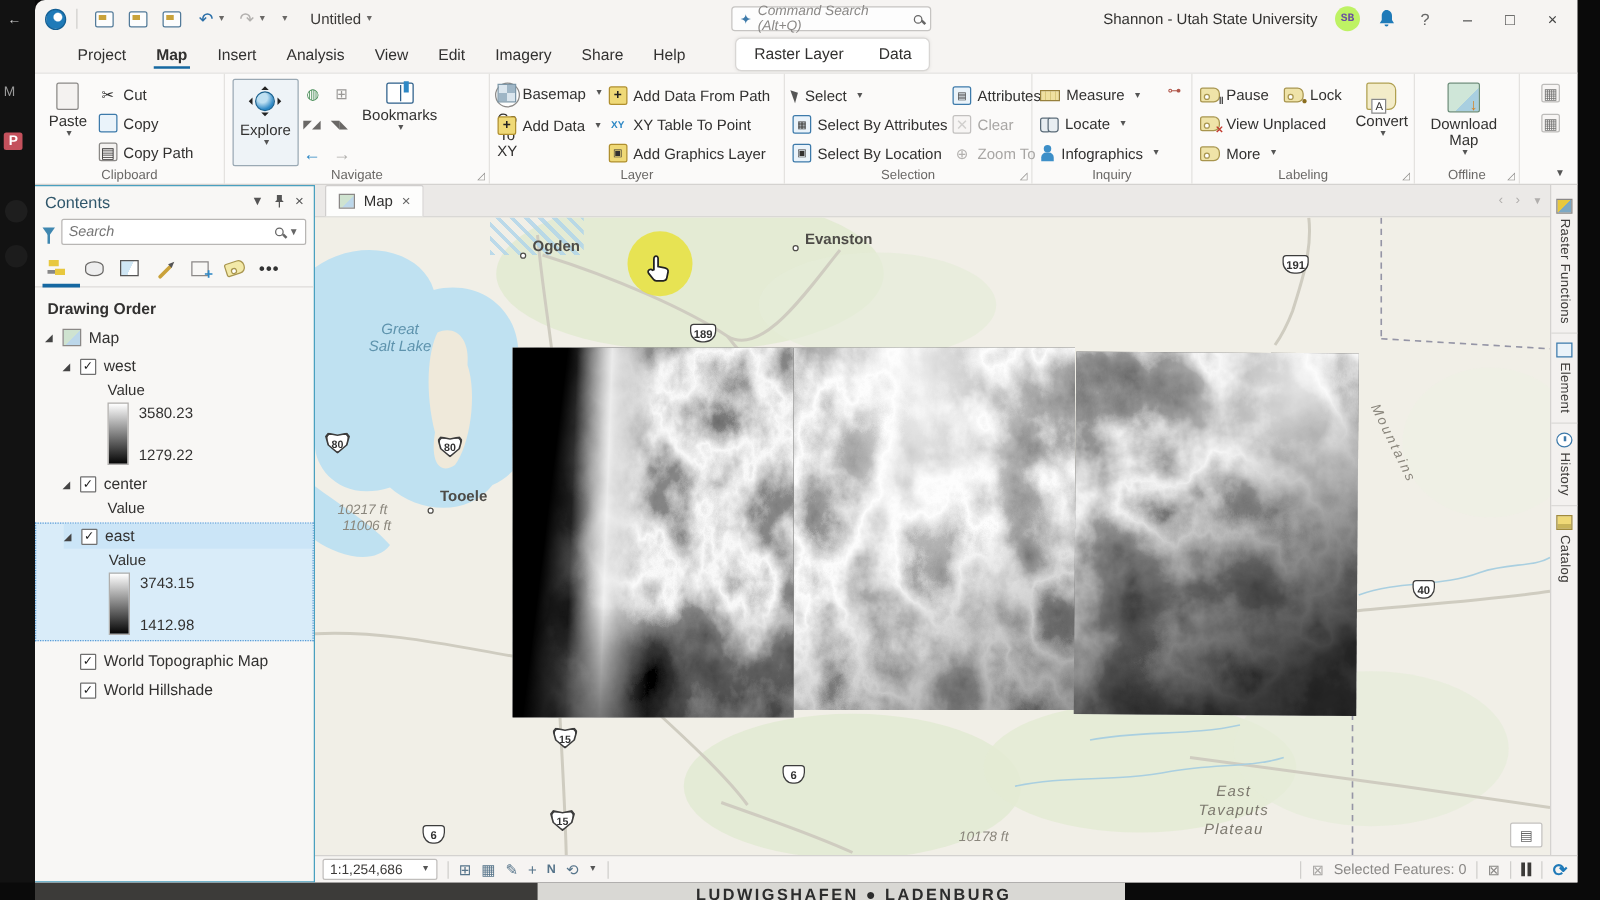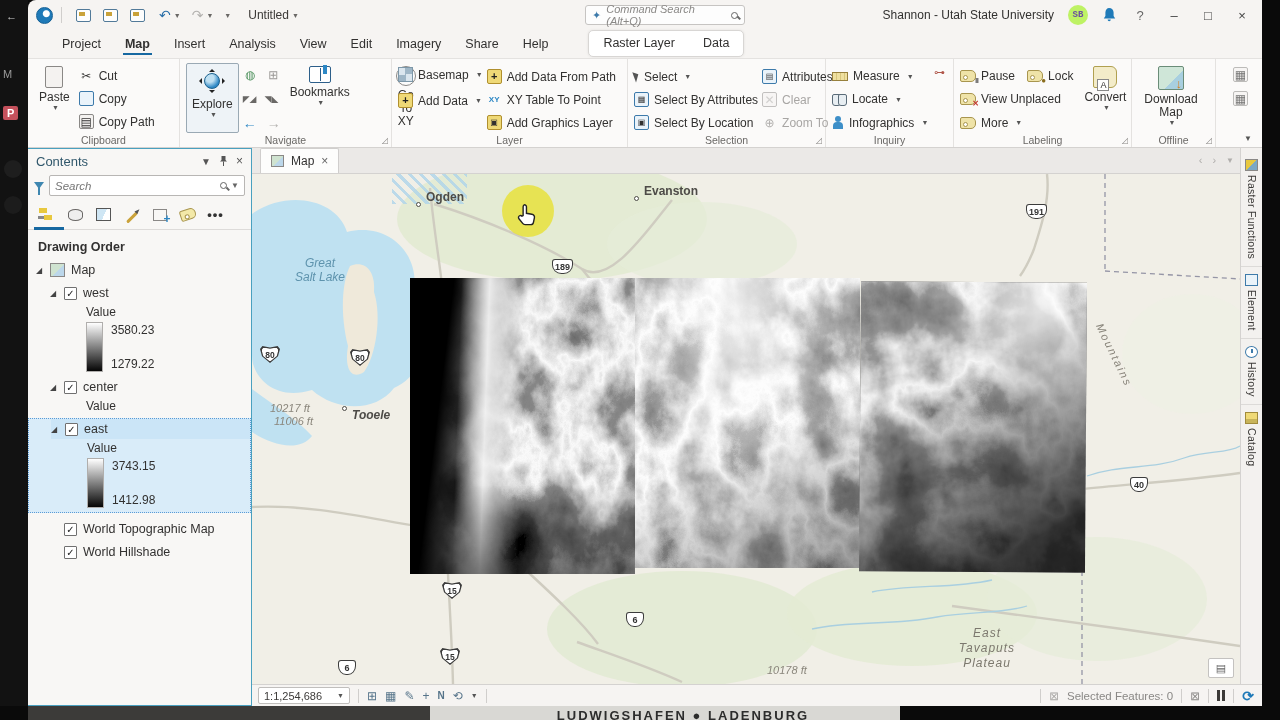--- a/index.html
+++ b/index.html
@@ -651,21 +651,21 @@
         </svg>
         <div class="rov" style="background:radial-gradient(ellipse at 80% 8%,rgba(255,255,255,.75),transparent 45%);mix-blend-mode:screen;"></div>
         <div class="rov" style="background:linear-gradient(150deg,transparent 35%,rgba(0,0,0,.75) 85%);mix-blend-mode:multiply;"></div>
       </div>
 
       <span class="maplabel" style="left:174px;top:16px;font-weight:bold;">Ogden</span>
       <span class="citydot" style="left:164px;top:28px;"></span>
       <span class="maplabel" style="left:392px;top:10px;font-weight:bold;">Evanston</span>
       <span class="citydot" style="left:382px;top:22px;"></span>
       <span class="maplabel lake-label" style="left:42px;top:82px;">Great Salt Lake</span>
-      <span class="maplabel" style="left:100px;top:234px;font-weight:bold;font-style:italic;">Tooele</span>
+      <span class="maplabel" style="left:100px;top:216px;font-weight:bold;">Tooele</span>
       <span class="citydot" style="left:90px;top:232px;"></span>
       <span class="maplabel terrain-label" style="left:18px;top:228px;">10217 ft</span>
       <span class="maplabel terrain-label" style="left:22px;top:241px;">11006 ft</span>
       <span class="maplabel terrain-label" style="left:515px;top:490px;">10178 ft</span>
       <span class="maplabel area-label" style="left:700px;top:452px;">East Tavaputs Plateau</span>
 
       <div class="us-shield" style="left:300px;top:85px;">
           <span>189</span>
         </div>
       <div class="int-shield" style="left:8px;top:172px;">
@@ -679,21 +679,21 @@
         </div>
       <div class="int-shield" style="left:188px;top:474px;">
           <span>15</span>
         </div>
       <div class="us-shield" style="left:374px;top:438px;">
           <span>6</span>
         </div>
       <div class="us-shield" style="left:86px;top:486px;">
           <span>6</span>
         </div>
-      <div class="us-shield" style="left:878px;top:303px;">
+      <div class="us-shield" style="left:878px;top:290px;">
           <span>40</span>
         </div>
       <div class="us-shield" style="left:774px;top:30px;">
           <span>191</span>
         </div>
 
       <div id="highlight-circle"></div>
       <svg id="hand-cursor" width="26" height="28" viewBox="0 0 24 26">
         <path d="M9 3c1-.9 2.5 0 2.5 1.3v6.2l5 .9c1.7.3 2.7 1.6 2.4 3.1l-.9 4.4c-.2 1.2-1.3 2.1-2.6 2.1h-5.2c-.9 0-1.7-.4-2.2-1.1l-3.5-4.4c-.8-1-.4-2.5.9-2.9.7-.2 1.5 0 2 .6l1-.5V4.6c0-.6.2-1.2.6-1.6z" fill="#fff" stroke="#222" stroke-width="1.3"></path>
       </svg>

